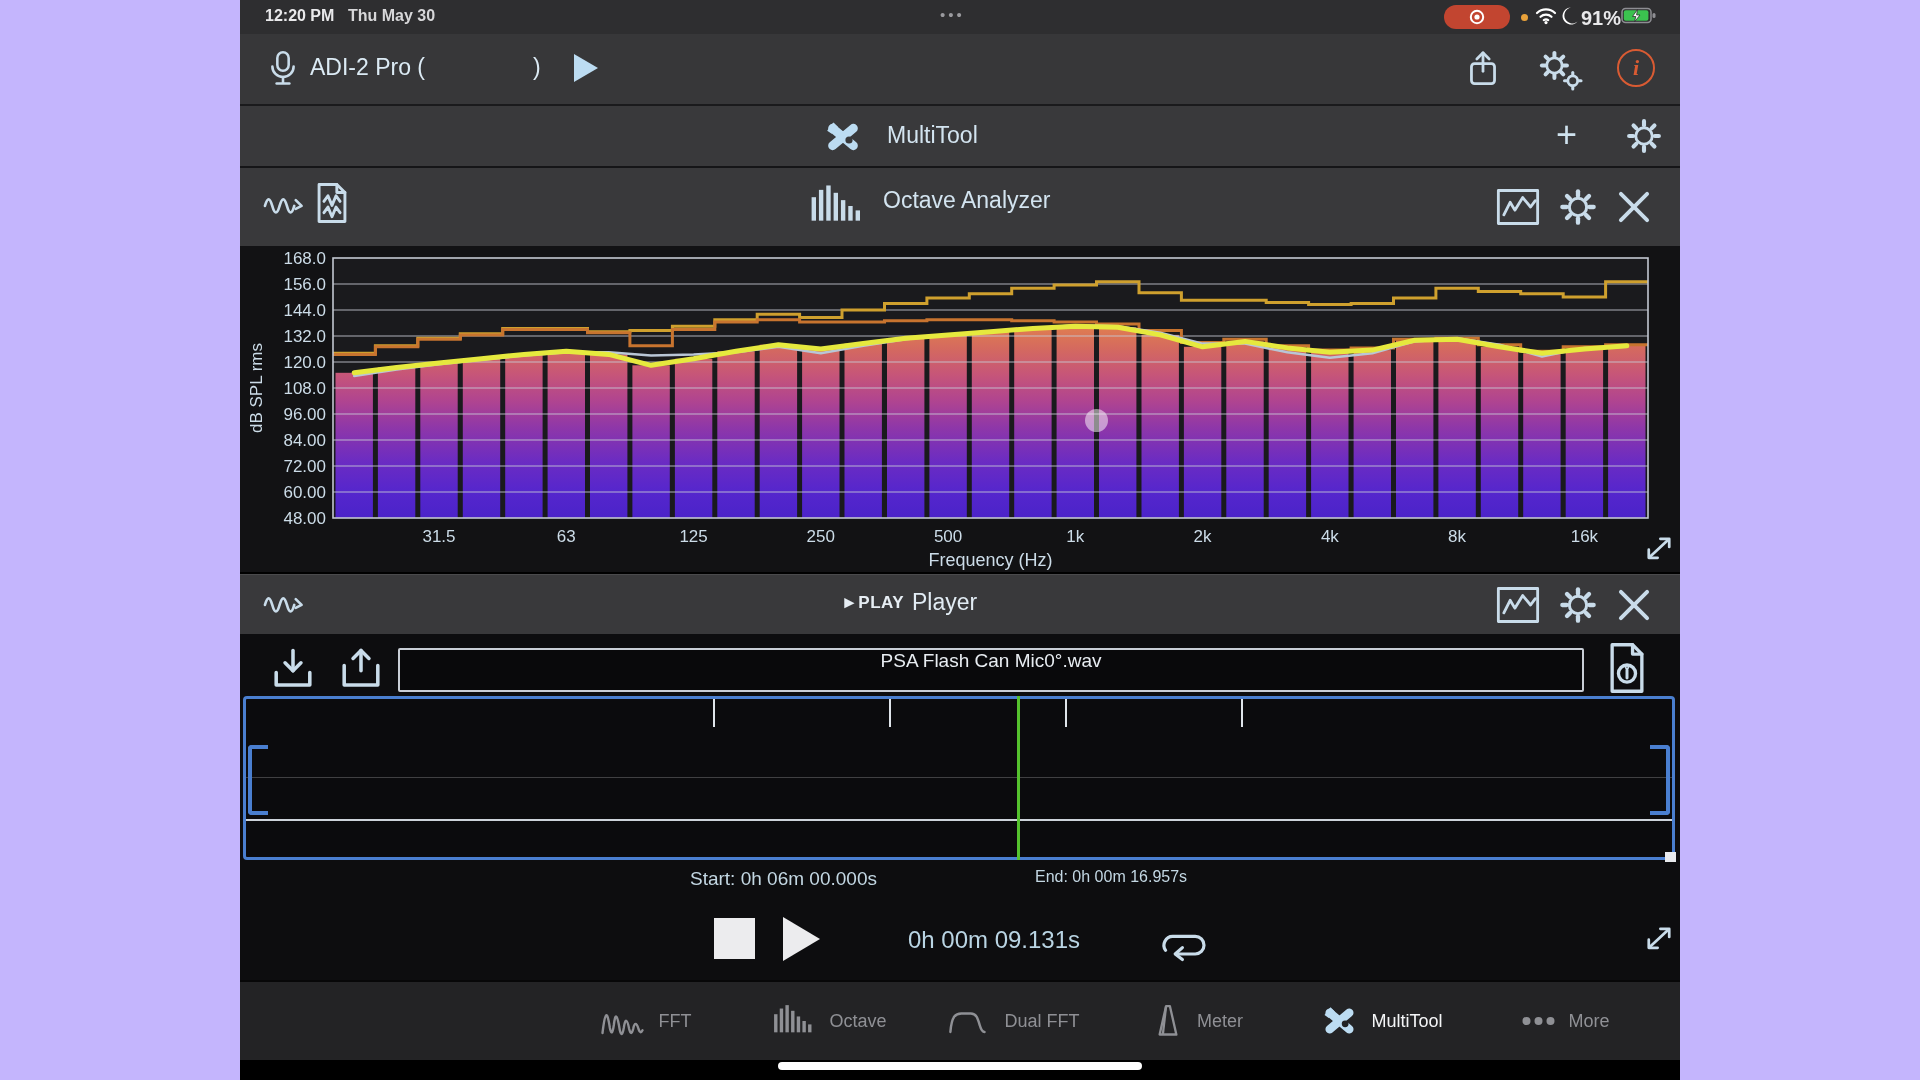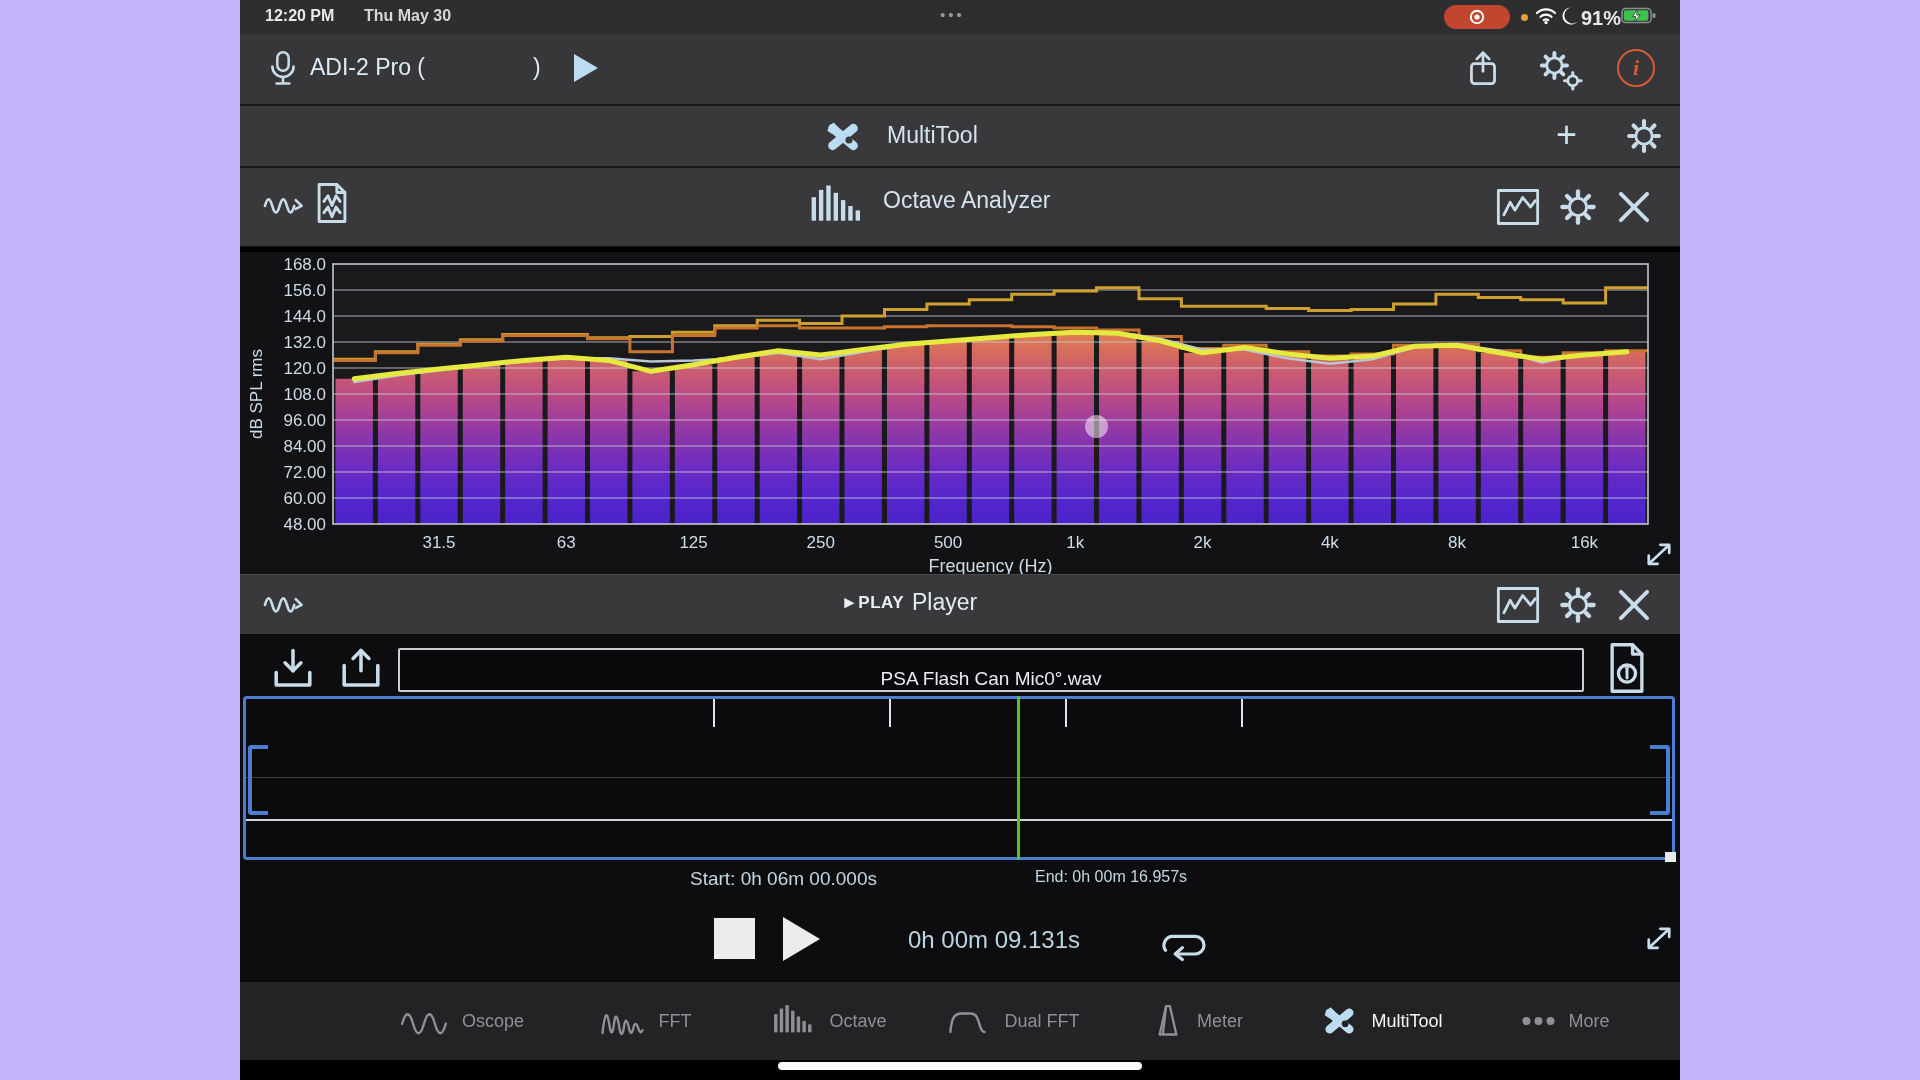--- a/index.html
+++ b/index.html
@@ -3,21 +3,21 @@
 <meta charset="utf-8">
 <style>
   html,body{margin:0;padding:0;background:#000;}
   #stage{position:relative;width:1920px;height:1080px;background:#c4b5fd;overflow:hidden;
          font-family:"Liberation Sans",sans-serif;-webkit-font-smoothing:antialiased;}
   #app{position:absolute;left:240px;top:0;width:1440px;height:1080px;background:#000;}
 
   
   .statusbar{position:absolute;left:0;top:0;width:1440px;height:34px;background:#2e2e30;color:#e9e9eb;}
   .sb-time{position:absolute;left:25px;top:7px;font-size:16px;font-weight:bold;}
-  .sb-date{position:absolute;left:124px;top:7px;font-size:16px;font-weight:bold;color:#d7d7d9;}
+  .sb-date{position:absolute;left:108px;top:7px;font-size:16px;font-weight:bold;color:#d7d7d9;}
   .sb-dots{position:absolute;left:700px;top:6px;color:#9a9a9e;font-size:15px;letter-spacing:3px;}
   .rec-pill{position:absolute;left:1204px;top:5px;width:66px;height:24px;background:#c24530;border-radius:12px;display:flex;align-items:center;justify-content:center;}
   .sb-orangedot{position:absolute;left:1281px;top:14px;width:7px;height:7px;border-radius:50%;background:#e8a13a;}
   .sb-wifi{position:absolute;left:1295px;top:7px;}
   .sb-moon{position:absolute;left:1319px;top:6px;}
   .sb-batt-label{position:absolute;left:1341px;top:7px;font-size:20px;font-weight:bold;text-align:right;}
   .sb-batt{position:absolute;left:1381px;top:7px;}
 
   
   .titlebar{position:absolute;left:0;top:34px;width:1440px;height:70px;background:#373739;border-bottom:2px solid #1a1a1c;}
@@ -44,31 +44,31 @@
   .ph-icon-l1{position:absolute;left:22px;top:18px;}
   .ph-icon-l2{position:absolute;left:74px;top:14px;}
   .oct-icon{position:absolute;left:570px;top:16px;}
   .oct-title{position:absolute;left:643px;top:19px;font-size:23px;color:#d3e4f0;}
   .ph-right{position:absolute;right:28px;top:0;height:100%;display:flex;align-items:center;gap:18px;}
   .ply-squiggle{position:absolute;left:22px;top:10px;}
   .ply-playlabel{position:absolute;left:601px;top:18px;font-size:17px;color:#e7eef4;letter-spacing:.5px;font-weight:bold;}
   .ply-title{position:absolute;left:672px;top:14px;font-size:23px;color:#e2ecf4;}
 
   
-  .chart-area{position:absolute;left:0;top:246px;width:1440px;height:326px;background:#121214;margin-top:6px;}
+  .chart-area{position:absolute;left:0;top:246px;width:1440px;height:326px;background:#121214;}
   .expand{position:absolute;width:34px;height:30px;}
   .exp-chart{left:1402px;top:288px;}
   .exp-player{left:1402px;top:290px;}
 
   
   .player-area{position:absolute;left:0;top:634px;width:1440px;height:346px;background:#0d0d0f;}
   .fr-download{position:absolute;left:30px;top:6px;}
   .fr-upload{position:absolute;left:98px;top:6px;}
   .filebox{position:absolute;left:158px;top:8px;width:1182px;height:40px;background:#09090b;border:2px solid #c9ced6;border-radius:2px;
-           display:flex;align-items:flex-end;justify-content:center;color:#e8edf2;font-size:19px;}
+           display:flex;align-items:flex-start;justify-content:center;color:#e8edf2;font-size:19px;}
   .fr-docinfo{position:absolute;left:1364px;top:2px;}
   .filerow{position:absolute;left:0;top:6px;width:1440px;height:56px;}
 
   .wavebox{position:absolute;left:3px;top:62px;width:1426px;height:158px;background:#0b0b0d;border:3px solid #4a7fd0;border-radius:4px;}
   .wb-midline{position:absolute;left:0;top:78px;width:100%;height:1px;background:rgba(255,255,255,.22);}
   .wb-sepline{position:absolute;left:0;top:120px;width:100%;height:2px;background:#cdd3da;}
   .wb-tick{position:absolute;top:0;width:2px;height:28px;background:#dfe5ea;}
   .wb-playhead{position:absolute;top:-3px;width:3px;height:164px;background:#55c22e;}
   .wb-bracket{position:absolute;top:46px;width:16px;height:62px;border:4px solid #4a7fd0;}
   .wb-bracket.left{left:2px;border-right:none;border-radius:4px 0 0 4px;}
@@ -474,28 +474,20 @@
       <span class="expand exp-player">
         <svg width="34" height="30" viewBox="0 0 24 22" class="ico" style="stroke-width:2">
             <line x1="5" y1="17" x2="19" y2="4"></line>
             <polyline points="13,3.5 19.5,3.5 19.5,9.5"></polyline>
             <polyline points="11,17.5 4.5,17.5 4.5,11.5"></polyline>
           </svg>
       </span>
     </div>
 
     <div class="tabbar">
-      <div class="tab" style="left:221px">
-        <span class="ticon">
-          <svg width="52" height="30" viewBox="0 0 36 22" fill="none" stroke="currentColor" stroke-width="1.8" stroke-linecap="round">
-              <path d="M2 13 q4,-14 8,0 q4,14 8,0 q4,-14 8,0 q4,14 8,0"></path>
-            </svg>
-        </span>
-        <span>Oscope</span>
-      </div>
       <div class="tab" style="left:405px">
         <span class="ticon">
           <svg width="48" height="32" viewBox="0 0 34 24" fill="none" stroke="currentColor" stroke-width="1.8" stroke-linecap="round">
               <path d="M2 21 C4 4 5.5 4 7.5 17 C8.5 22 9.5 22 10.5 15 C11.5 6 13 6 15 19 C16 23 17 23 18 17 C19 10 20.5 10 22 18 C23 22 24 22 25 18 C26 13 27.5 13 29 18 C30 21 31 21 32 19"></path>
             </svg>
         </span>
         <span>FFT</span>
       </div>
       <div class="tab" style="left:773px">
         <span class="ticon">

